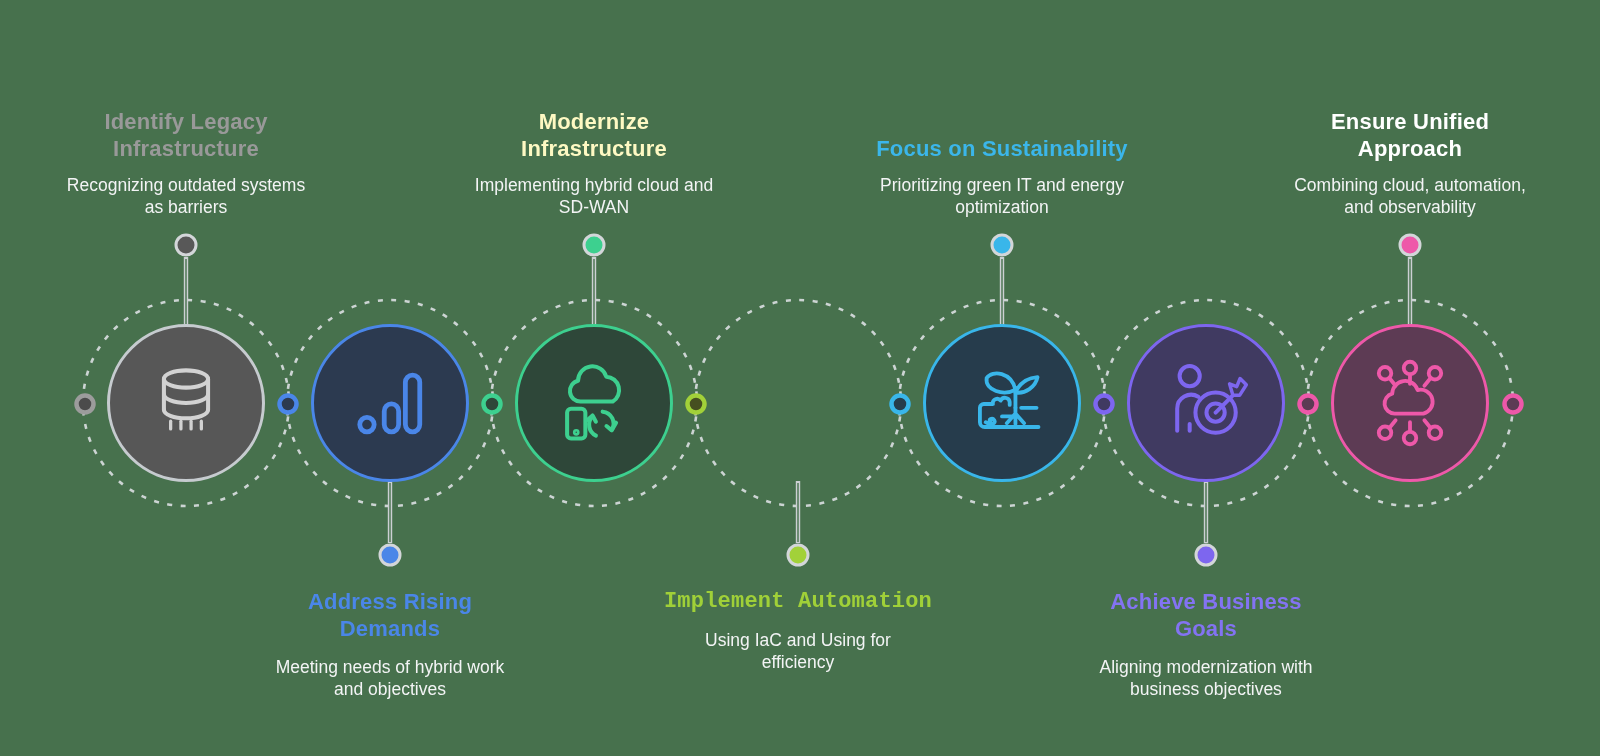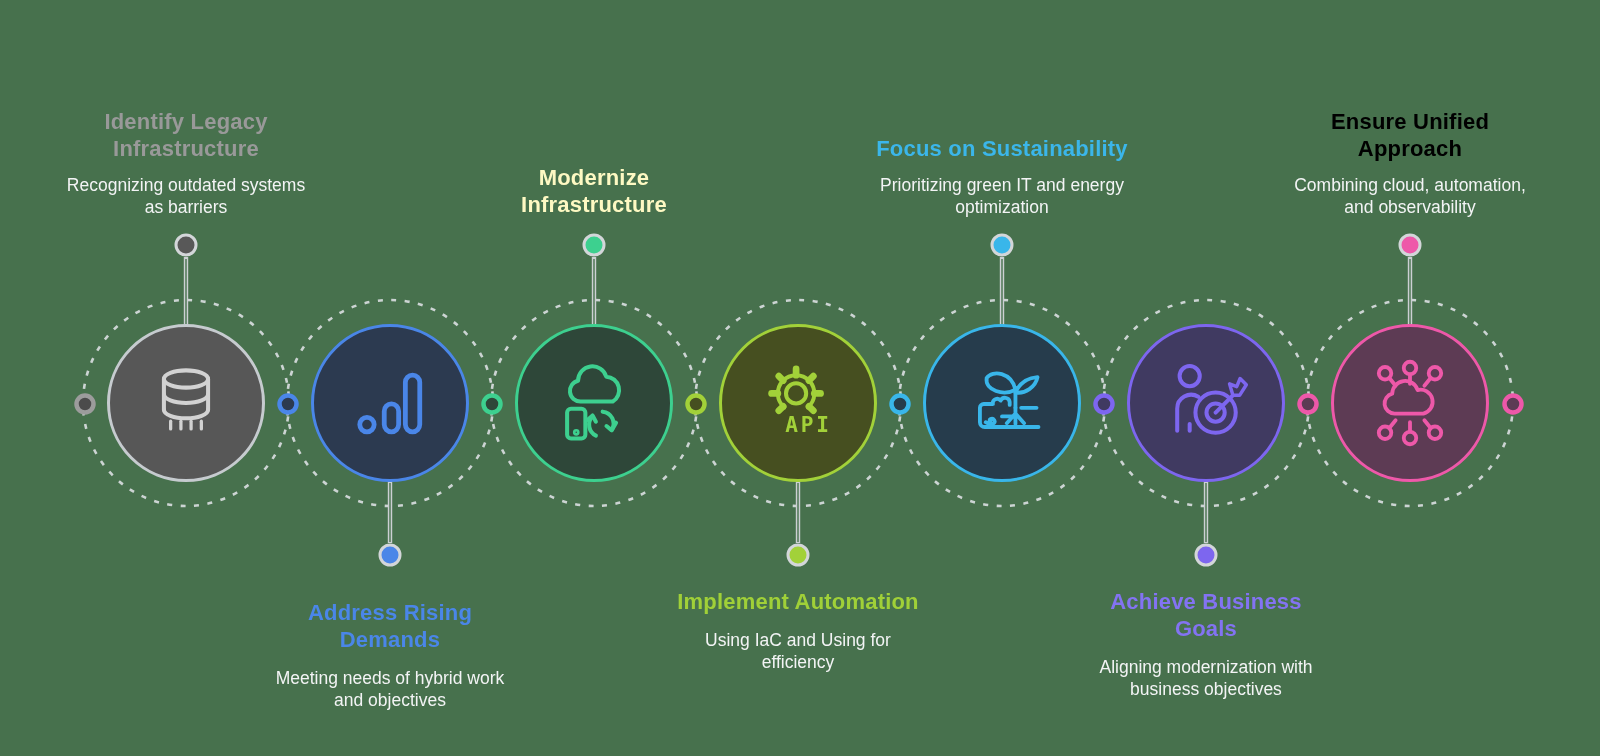--- a/index.html
+++ b/index.html
@@ -99,62 +99,46 @@
     <div class="circle" style="left:311px;top:324px;border-color:#4a86e8;background:#2c3a50;">
       <svg class="icon" viewBox="0 0 100 100" style="color:#4a86e8">
         <g fill="none" stroke="currentColor" stroke-width="5" stroke-linecap="round" stroke-linejoin="round">
     <circle cx="26" cy="72.5" r="7.5"></circle>
     <rect x="44" y="51" width="15" height="29" rx="7.5"></rect>
     <rect x="66" y="21" width="15" height="59" rx="7.5"></rect>
   </g>
       </svg>
     </div>
     <div class="textblock bottom" style="left:210px;">
-      <div class="title" style="color:#4a86e8;margin-top:11px;">Address Rising
+      <div class="title" style="color:#4a86e8;">Address Rising
 Demands</div>
       <div class="desc">Meeting needs of hybrid work
 and objectives</div>
     </div>
     <div class="circle" style="left:515px;top:324px;border-color:#3dd08f;background:#2e4739;">
       <svg class="icon" viewBox="0 0 100 100" style="color:#3dd08f">
         <g fill="none" stroke="currentColor" stroke-width="4.2" stroke-linecap="round" stroke-linejoin="round">
     <path d="M69.5 48.5 H36 a11 11 0 0 1 -2.6 -21.7 a15 15 0 0 1 29.4 -4.2 A14 14 0 0 1 69.5 48.5 Z"></path>
     <rect x="22" y="56" width="19" height="31" rx="4"></rect>
     <circle cx="31.5" cy="80.5" r="1.4"></circle>
     <path d="M52 84 a12.5 12.5 0 0 1 -3.5 -20"></path>
     <path d="M43.5 67.5 l5 -4.5 l3.5 6.5"></path>
     <path d="M59 59 a12.5 12.5 0 0 1 9.5 19"></path>
     <path d="M73 70.5 l-4.5 8 l-5.5 -4.5"></path>
   </g>
       </svg>
     </div>
     <div class="textblock top" style="left:414px;">
       <div class="title" style="color:#fef9c3;">Modernize
 Infrastructure</div>
-    </div>
-    <div class="circle" style="left:719px;top:324px;border-color:#a2d139;background:#464f20;">
-      <svg class="icon" viewBox="0 0 100 100" style="color:#a2d139">
-        <g fill="none" stroke="currentColor" stroke-width="4.2" stroke-linecap="round" stroke-linejoin="round">
-    <path d="M35.8 54.6 A19 19 0 1 1 60.2 54.6"></path>
-    <circle cx="48" cy="40" r="10.5"></circle>
-    <g stroke-width="7">
-      <path d="M48 21 L48 14.5"></path>
-            <path d="M61.4 26.6 L66 22"></path>
-            <path d="M34.6 26.6 L30 22"></path>
-      <path d="M67 40 L73.5 40"></path>
-            <path d="M29 40 L22.5 40"></path>
-      <path d="M34.6 53.4 L30 58"></path>
-            <path d="M61.4 53.4 L66 58"></path>
-    </g>
-    <text x="61" y="80" text-anchor="middle" font-size="22" font-weight="bold" letter-spacing="3" font-family="'DejaVu Sans Mono', monospace" fill="currentColor" stroke="none">API</text>
-  </g>
-      </svg>
+      <div class="desc">Implementing hybrid cloud and
+SD-WAN</div>
     </div>
     <div class="textblock bottom" style="left:618px;">
-      <div class="title" style="color:#a0d038;">Implement Automation</div>
+      <div class="title" style="color:#a0d038;font-family:Liberation Mono, monospace;">Implement Automation</div>
       <div class="desc">Using IaC and Using for
 efficiency</div>
     </div>
     <div class="circle" style="left:923px;top:324px;border-color:#39b6ea;background:#263c4c;">
       <svg class="icon" viewBox="0 0 100 100" style="color:#39b6ea">
         <g fill="none" stroke="currentColor" stroke-width="4" stroke-linecap="round" stroke-linejoin="round">
     <path d="M64 55 V34"></path>
     <path d="M64 36 C60 18 40 15 34 24 C32 37 52 43 64 36 Z"></path>
     <path d="M64 39 C68 30 75 24 87 23 C85 33 74 41 64 39 Z"></path>
     <path d="M70 55 H86"></path>
@@ -202,18 +186,18 @@
     <circle cx="24" cy="81" r="6.5"></circle>
           <circle cx="50" cy="86.5" r="6.5"></circle>
           <circle cx="76" cy="81" r="6.5"></circle>
     <path d="M28.5 76 L35 68"></path>
           <path d="M50 79.5 V70"></path>
           <path d="M71.5 76 L65 68"></path>
   </g>
       </svg>
     </div>
     <div class="textblock top" style="left:1230px;">
-      <div class="title" style="color:#000000;">Ensure Unified
+      <div class="title" style="color:#ffffff;">Ensure Unified
 Approach</div>
       <div class="desc">Combining cloud, automation,
 and observability</div>
     </div>
   </div>
 
 </body></html>

